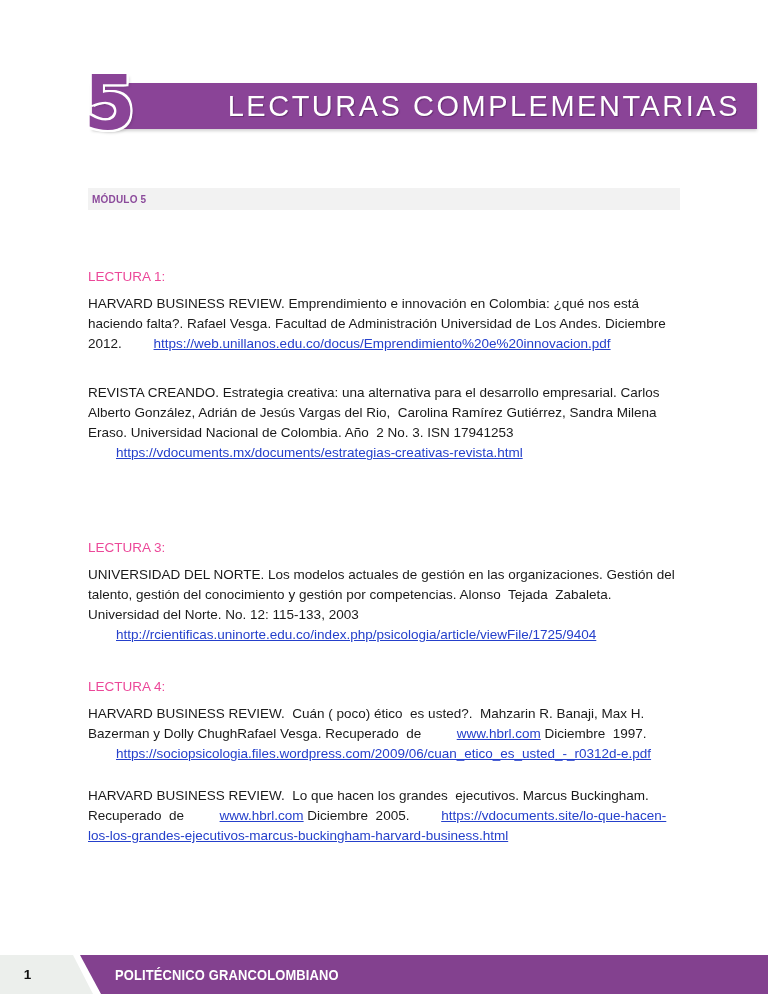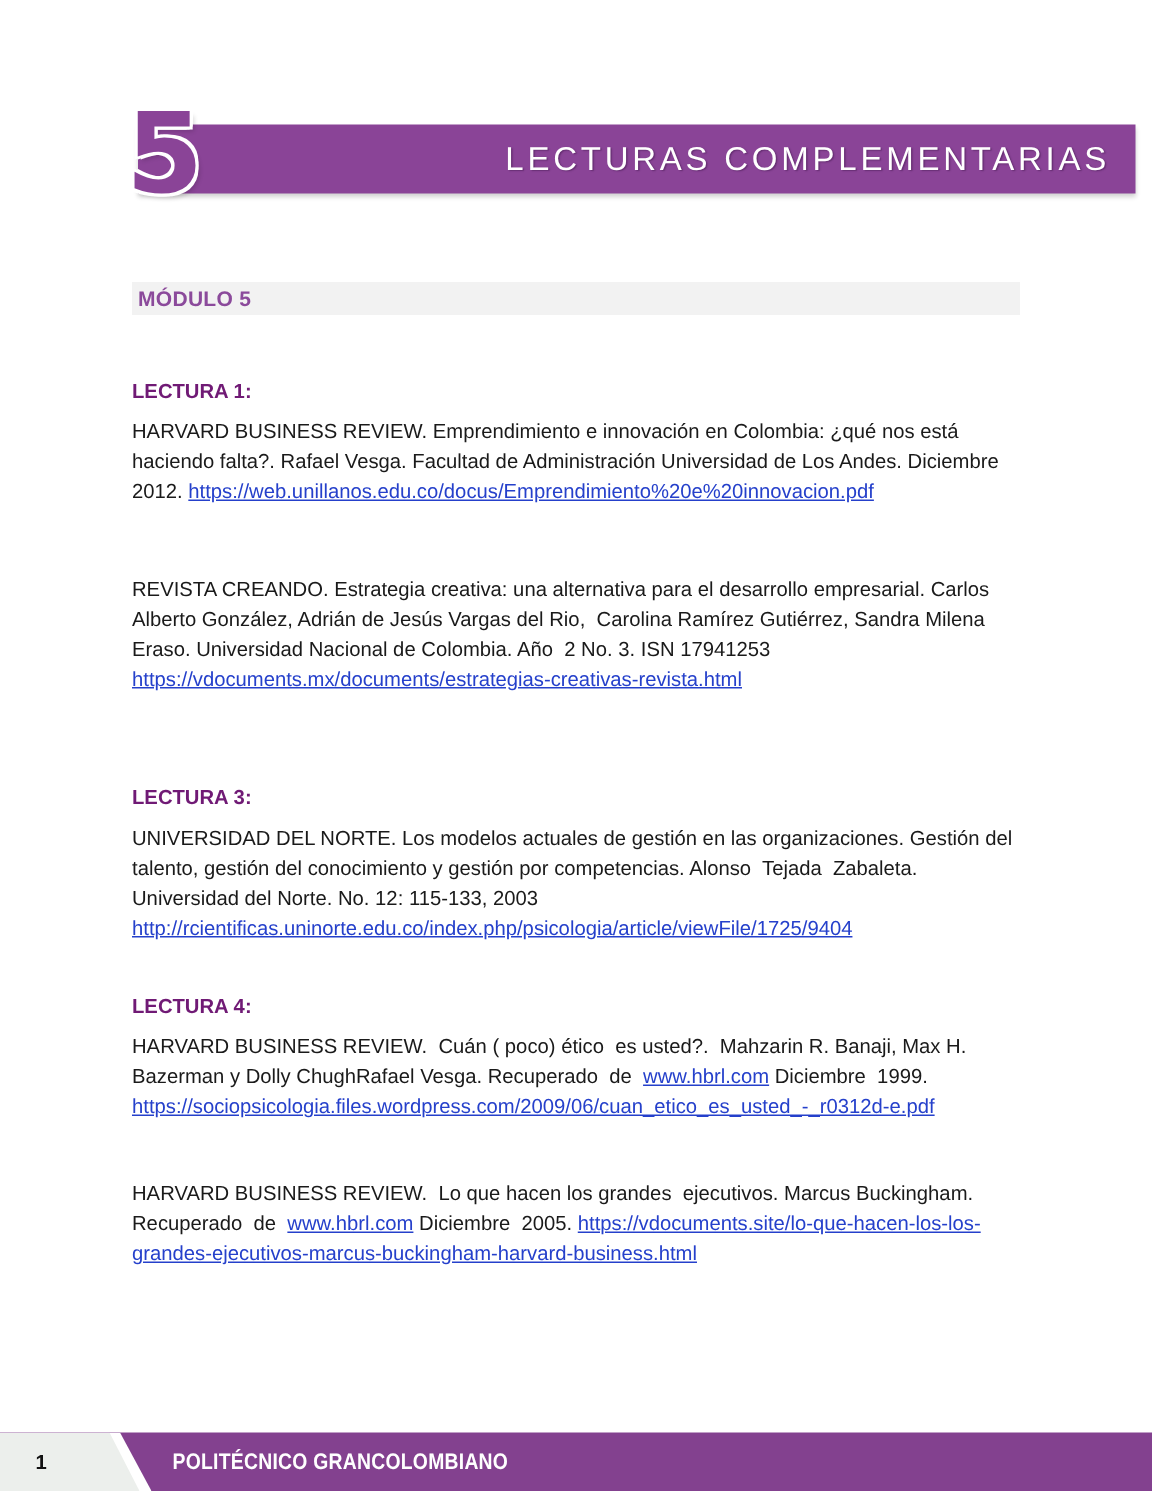--- a/index.html
+++ b/index.html
@@ -15,21 +15,21 @@
   .banner{
     position:absolute;
     left:92px;top:83px;
     width:665px;height:46px;
     background:var(--banner,#8A4497);
     box-shadow:0 2px 3px rgba(0,0,0,0.18);
     display:flex;align-items:center;justify-content:flex-end;
   }
   .banner-title{
     color:#ffffff;
-    font-size:22px;
+    font-size:29px;
     font-weight:400;
     letter-spacing:2.5px;
     padding-right:17px;
     text-shadow:1px 1px 1px rgba(60,20,70,0.45);
     white-space:nowrap;
   }
   .logo5{
     position:absolute;
     left:84px;top:70px;
     z-index:3;
@@ -48,54 +48,55 @@
   .module-bar{
     position:absolute;
     left:88px;top:188px;
     width:592px;height:22px;
     background:var(--module-bg,#F2F2F2);
     display:flex;align-items:center;
   }
   .module-bar span{
     color:var(--module-text,#8B4A9B);
     font-weight:bold;
-    font-size:14px;
+    font-size:10px;
     padding-left:4px;
     letter-spacing:0.2px;
   }
 
   
   .section{
     position:absolute;
     left:88px;width:594px;
   }
   .section:nth-child(1){top:253px;}
   .section:nth-child(2){top:383px;}
   .section:nth-child(3){top:524px;}
   .section:nth-child(4){top:663px;}
   .section:nth-child(5){top:786px;}
   .sec-heading{
     font-size:13.5px;
-    font-weight:bold;
-    color:#701a75;
-    margin:0 0 9px 0;
+    font-weight:normal;
+    color:#ec4899;
+    margin:16px 0 9px 0;
     line-height:16px;
   }
   .sec-body{
     margin:0;
     font-size:13.5px;
     line-height:20px;
     color:#1a1a1a;
     white-space:pre-wrap;
     overflow-wrap:break-word;
   }
   .link{
     color:var(--link,#2540CB);
     text-decoration:underline;
     cursor:pointer;
+    margin-left:28px;
   }
 
   
   .footer{
     position:absolute;
     left:0;top:955px;
     width:768px;height:39px;
     background:var(--footer,#83418F);
   }
   .footer-white{
@@ -152,21 +153,21 @@
       </div>
       <div class="section">
         <p class="sec-body"><span>REVISTA CREANDO. Estrategia creativa: una alternativa para el desarrollo empresarial. Carlos Alberto González, Adrián de Jesús Vargas del Rio,  Carolina Ramírez Gutiérrez, Sandra Milena Eraso. Universidad Nacional de Colombia. Año  2 No. 3. ISN 17941253 </span><a class="link">https://vdocuments.mx/documents/estrategias-creativas-revista.html</a></p>
       </div>
       <div class="section">
         <div class="sec-heading">LECTURA 3:</div>
         <p class="sec-body"><span>UNIVERSIDAD DEL NORTE. Los modelos actuales de gestión en las organizaciones. Gestión del talento, gestión del conocimiento y gestión por competencias. Alonso  Tejada  Zabaleta. Universidad del Norte. No. 12: 115-133, 2003 </span><a class="link">http://rcientificas.uninorte.edu.co/index.php/psicologia/article/viewFile/1725/9404</a></p>
       </div>
       <div class="section">
         <div class="sec-heading">LECTURA 4:</div>
-        <p class="sec-body"><span>HARVARD BUSINESS REVIEW.  Cuán ( poco) ético  es usted?.  Mahzarin R. Banaji, Max H. Bazerman y Dolly ChughRafael Vesga. Recuperado  de  </span><a class="link">www.hbrl.com</a><span> Diciembre  1999. </span><a class="link">https://sociopsicologia.files.wordpress.com/2009/06/cuan_etico_es_usted_-_r0312d-e.pdf</a></p>
+        <p class="sec-body"><span>HARVARD BUSINESS REVIEW.  Cuán ( poco) ético  es usted?.  Mahzarin R. Banaji, Max H. Bazerman y Dolly ChughRafael Vesga. Recuperado  de  </span><a class="link">www.hbrl.com</a><span> Diciembre  1997. </span><a class="link">https://sociopsicologia.files.wordpress.com/2009/06/cuan_etico_es_usted_-_r0312d-e.pdf</a></p>
       </div>
       <div class="section">
         <p class="sec-body"><span>HARVARD BUSINESS REVIEW.  Lo que hacen los grandes  ejecutivos. Marcus Buckingham. Recuperado  de  </span><a class="link">www.hbrl.com</a><span> Diciembre  2005. </span><a class="link">https://vdocuments.site/lo-que-hacen-los-los-grandes-ejecutivos-marcus-buckingham-harvard-business.html</a></p>
       </div>
     </div>
 
   <div class="footer">
     <div class="footer-white"></div>
     <div class="footer-gray">
       <span>1</span>

